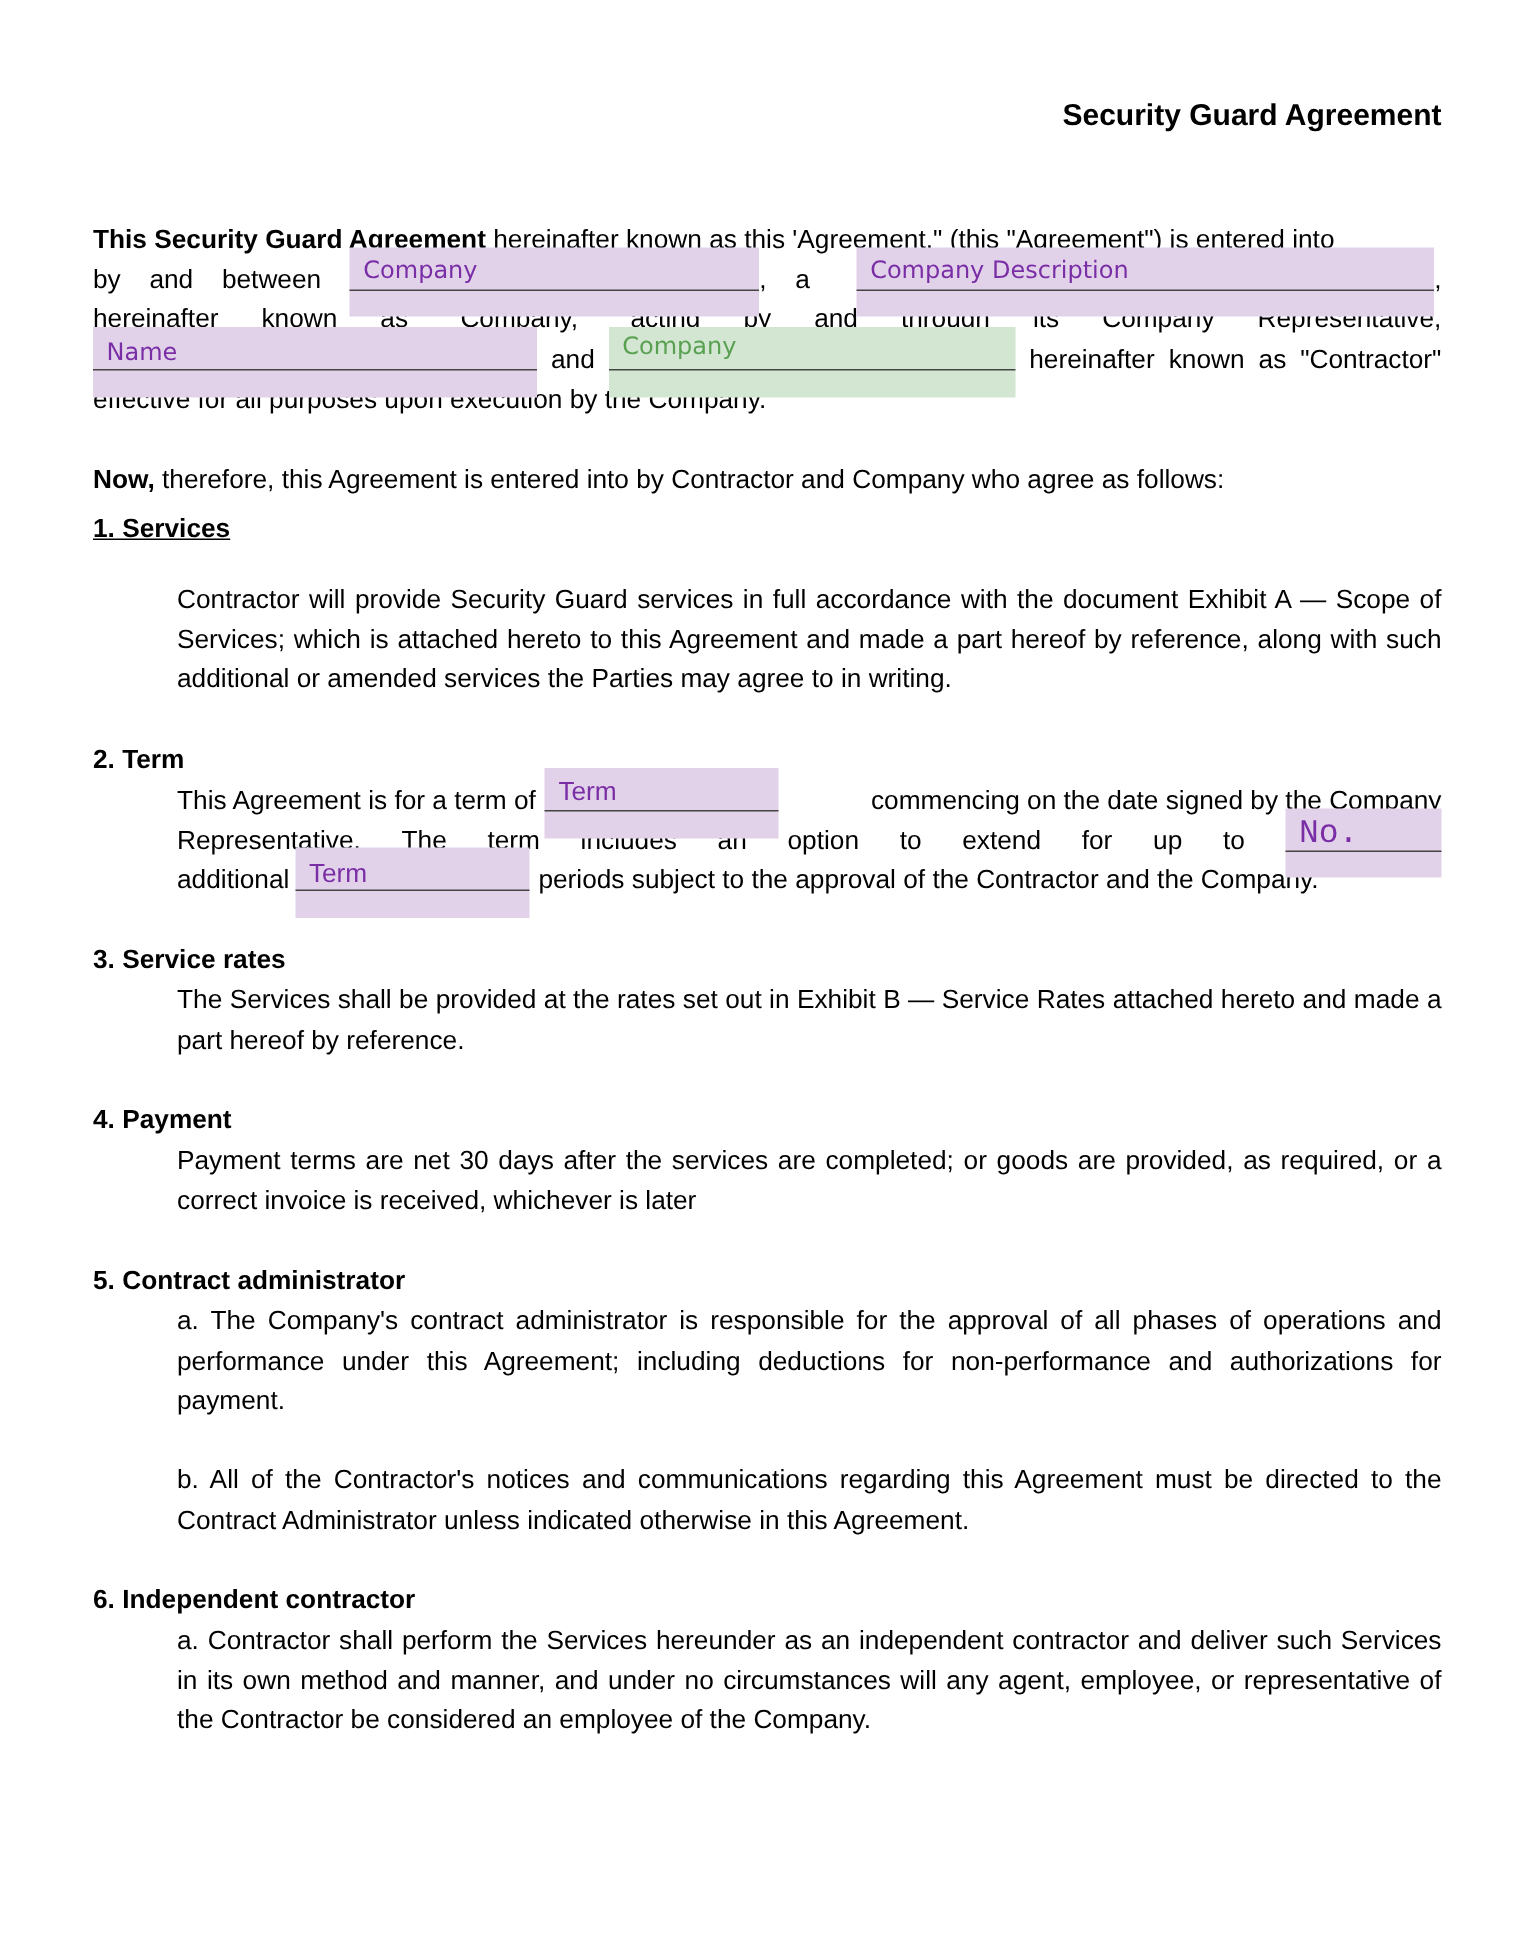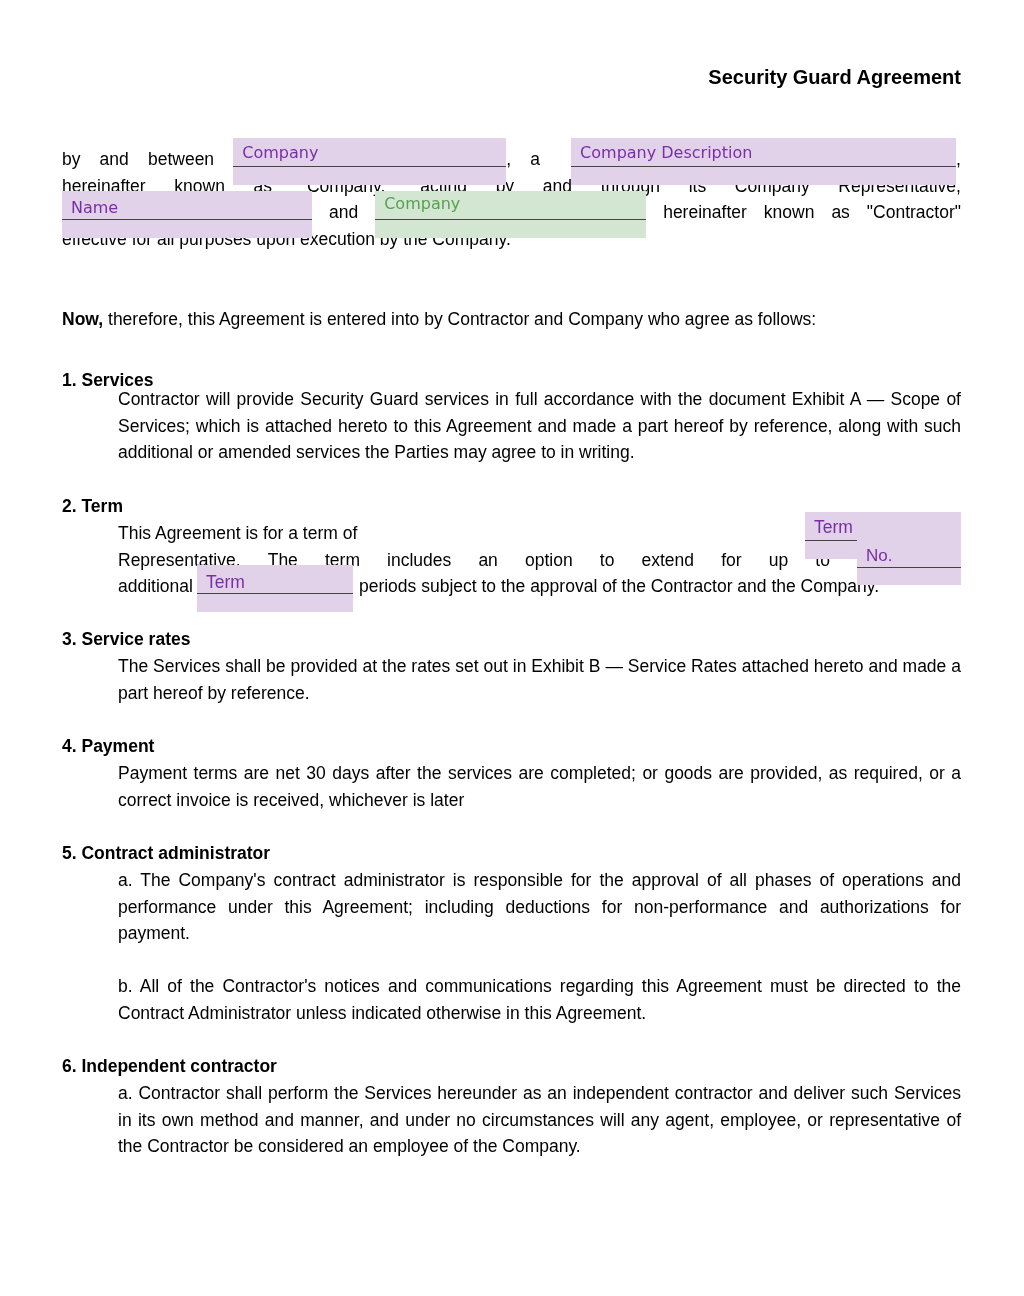--- a/index.html
+++ b/index.html
@@ -23,20 +23,23 @@
   .j { display: flex; justify-content: space-between; }
 </style>
 </head>
 <body>
 
 <div class="page">
 
   <div class="title">Security Guard Agreement</div>
 
   <div class="para" style="top:146px;">
+    <div class="j">
+      <span><span class="b">This Security Guard Agreement</span> <span>hereinafter known as this 'Agreement," (this "Agreement") is entered into</span></span>
+    </div>
     <div class="j" style="align-items:flex-start;">
       <span>by</span>
       <span>and</span>
       <span>between</span>
       <span style="display:inline-flex;">
         <span class="field purple" style="width:273px;">
           <span class="bg"></span>
           <span class="line"></span>
           <span class="lbl">Company</span>
         </span>
@@ -59,21 +62,21 @@
       <span>"Company,"</span>
       <span>acting</span>
       <span>by</span>
       <span>and</span>
       <span>through</span>
       <span>its</span>
       <span>Company</span>
       <span>Representative,</span>
     </div>
     <div class="j" style="align-items:flex-start;">
-      <span class="field purple" style="width:250px;">
+      <span class="field purple" style="width:296px;">
         <span class="bg"></span>
         <span class="line"></span>
         <span class="lbl" style="top:-4px;">Name</span>
       </span>
       <span>and</span>
       <span class="field green" style="width:271px;">
         <span class="bg"></span>
         <span class="line"></span>
         <span class="lbl" style="top:-8px;">Company</span>
       </span>
@@ -82,49 +85,50 @@
       <span>as</span>
       <span>"Contractor"</span>
     </div>
     <div>effective for all purposes upon execution by the Company.</div>
   </div>
 
   <div class="para" style="top:306px;">
     <span class="b">Now,</span><span> therefore, this Agreement is entered into by Contractor and Company who agree as follows:</span>
   </div>
 
-  <div class="heading" style="top:367px;">1. Services</div>
+  <div class="heading" style="top:339px;text-decoration:underline;">1. Services</div>
   <div class="para indent" style="top:386px;">Contractor will provide Security Guard services in full accordance with the document Exhibit A — Scope of Services; which is attached hereto to this Agreement and made a part hereof by reference, along with such additional or amended services the Parties may agree to in writing.</div>
 
   <div class="heading" style="top:493px;">2. Term</div>
   <div class="para indent" style="top:520px;">
     <div style="display:flex; justify-content:space-between; align-items:flex-start;">
       <span>This Agreement is for a term of</span>
       <span class="field purple" style="width:156px; margin-left:6px;">
         <span class="bg"></span>
         <span class="line"></span>
         <span class="lbl" style="font-family:'Liberation Sans',sans-serif; font-size:17.5px;">Term</span>
       </span>
+      <span style="flex:1; text-align:right;">commencing on the date signed by the Company</span>
     </div>
     <div class="j" style="align-items:flex-start;">
       <span>Representative.</span>
       <span>The</span>
       <span>term</span>
       <span>includes</span>
       <span>an</span>
       <span>option</span>
       <span>to</span>
       <span>extend</span>
       <span>for</span>
       <span>up</span>
       <span>to</span>
       <span class="field purple" style="width:104px;">
         <span class="bg"></span>
         <span class="line"></span>
-        <span class="lbl" style="top:-4px; font-family:Liberation Sans, sans-serif; font-size:17px;">No.</span>
+        <span class="lbl" style="top:-4px; font-family:Liberation Mono, monospace; font-size:22px;">No.</span>
       </span>
     </div>
     <div style="display:flex; align-items:flex-start;">
       <span>additional</span>
       <span class="field purple" style="width:156px; margin-left:4px; margin-right:6px;">
         <span class="bg"></span>
         <span class="line"></span>
         <span class="lbl" style="top:-4px; font-family:'Liberation Sans',sans-serif; font-size:17.5px;">Term</span>
       </span>
       <span>periods subject to the approval of the Contractor and the Company.</span>

